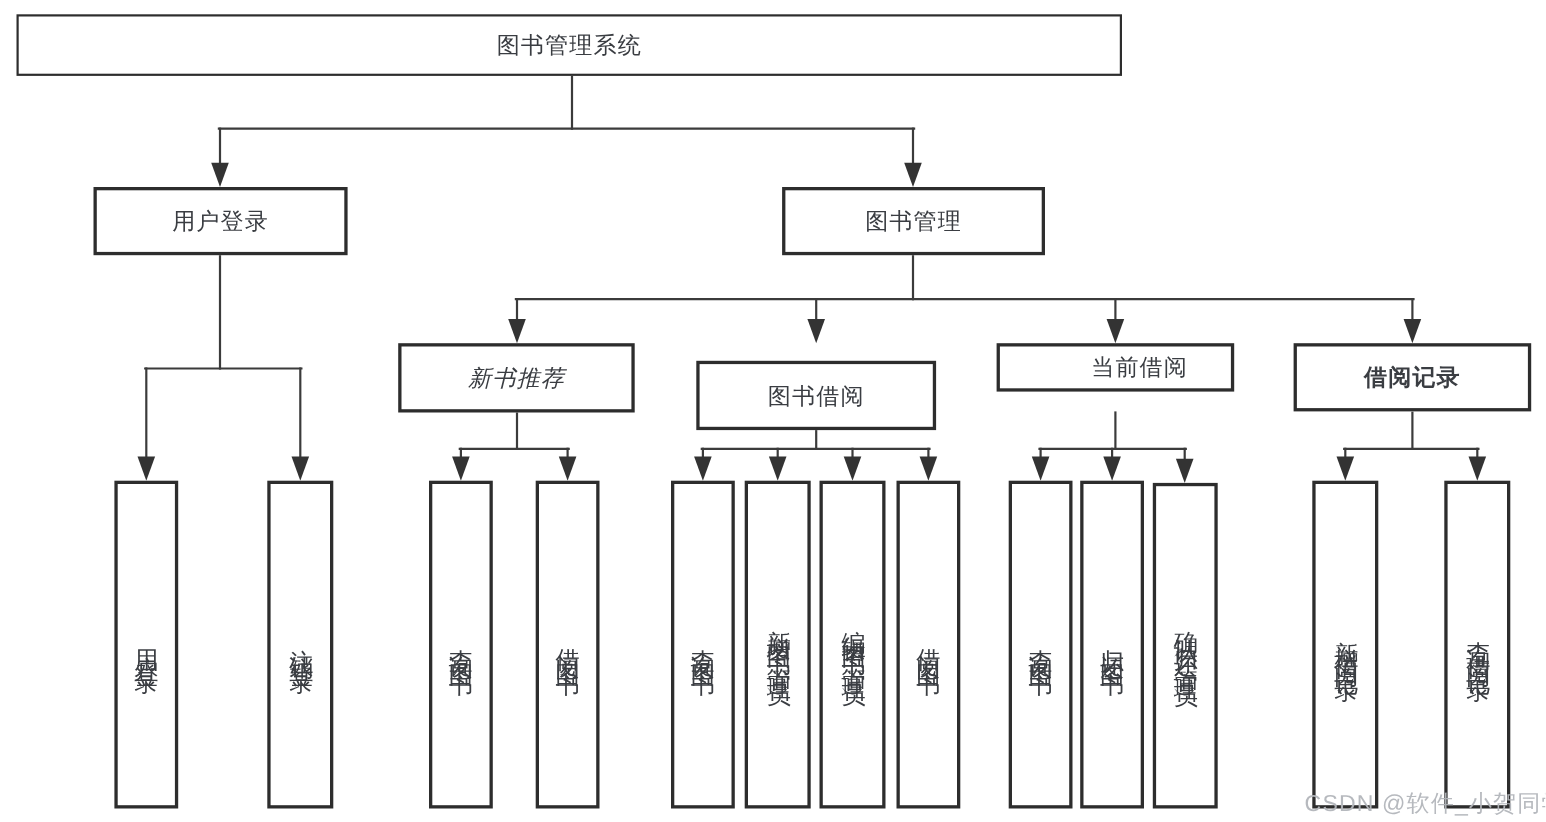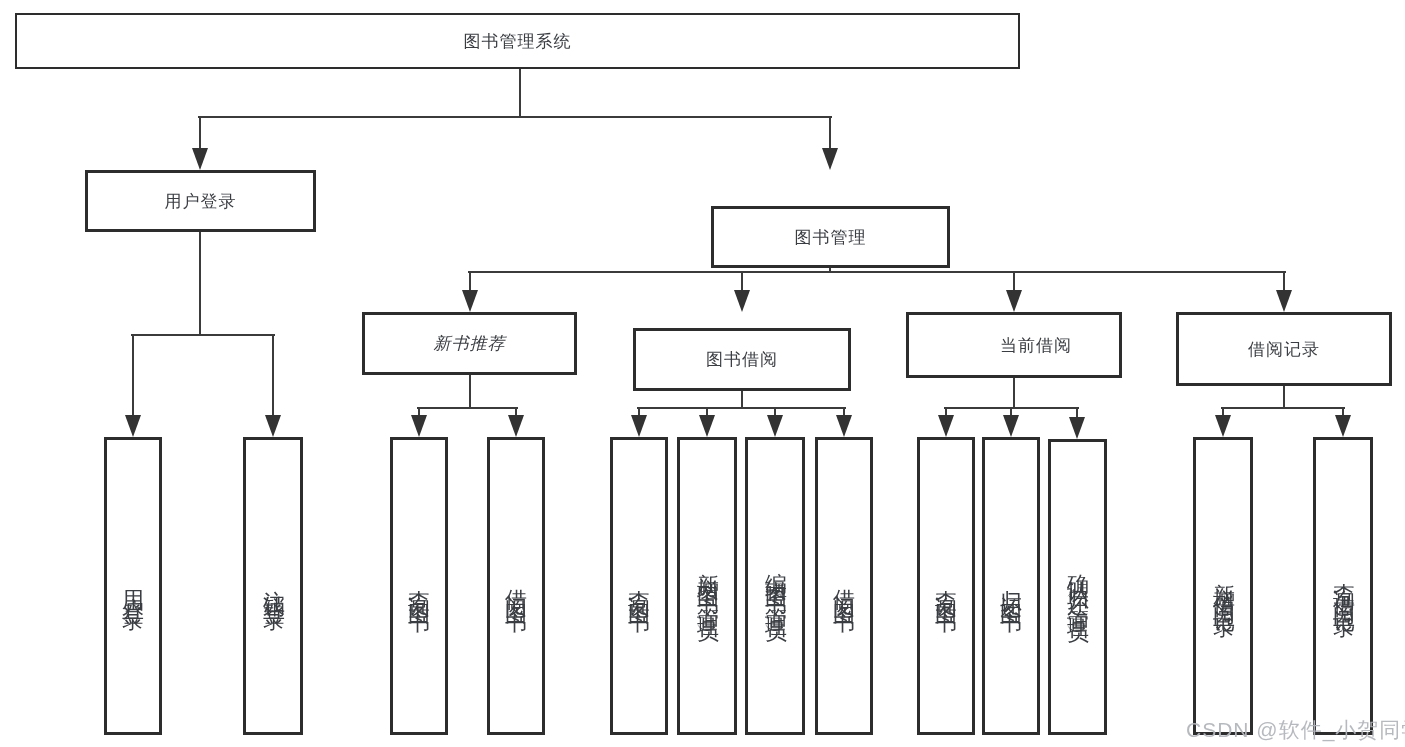--- a/index.html
+++ b/index.html
@@ -6,21 +6,21 @@
   .stage{
     position:relative;width:1405px;height:747px;background:#ffffff;overflow:hidden;
     font-family:"Liberation Sans","DejaVu Sans",sans-serif;color:#3a3d42;
   }
   .wires{position:absolute;left:0;top:0;width:1405px;height:747px;}
   .wires line{stroke:#3b3b3b;stroke-width:2;stroke-linecap:square;}
   .wires polygon{fill:#333333;stroke:none;}
   .box{
     position:absolute;box-sizing:border-box;background:#ffffff;
     border:3px solid #2d2d2d;display:flex;align-items:center;justify-content:center;
-    font-size:17px;letter-spacing:1px;white-space:nowrap;
+    font-size:21px;letter-spacing:1px;white-space:nowrap;
   }
   .root-box{border-width:2px;}
   .leaf{
     display:block;writing-mode:vertical-rl;text-orientation:mixed;
     text-align:center;font-size:22px;letter-spacing:7px;line-height:52px;
     white-space:normal;
   }
   .watermark{
     position:absolute;left:1186px;top:716px;font-size:21px;letter-spacing:1px;
     color:#b3b6bb;opacity:.95;white-space:nowrap;
@@ -103,26 +103,26 @@
       <line x1="1223" y1="408" x2="1223" y2="417"></line>
       <polygon points="1215,415 1231,415 1223,437"></polygon>
       <line x1="1343" y1="408" x2="1343" y2="417"></line>
       <polygon points="1335,415 1351,415 1343,437"></polygon>
     </g>
   </svg>
 
   <div class="box root-box" style="left:15px;top:13px;width:1005px;height:56px;">图书管理系统</div>
 
   <div class="box" style="left:85px;top:170px;width:231px;height:62px;">用户登录</div>
-  <div class="box" style="left:711px;top:170px;width:239px;height:62px;margin-top:36px;">图书管理</div>
+  <div class="box" style="left:711px;top:170px;width:239px;height:62px;">图书管理</div>
 
   <div class="box" style="left:362px;top:312px;width:215px;height:63px;font-style:italic;">新书推荐</div>
   <div class="box" style="left:633px;top:328px;width:218px;height:63px;">图书借阅</div>
-  <div class="box" style="left:906px;top:312px;width:216px;height:66px;padding-left:44px;">当前借阅</div>
-  <div class="box" style="left:1176px;top:312px;width:216px;height:74px;">借阅记录</div>
+  <div class="box" style="left:906px;top:312px;width:216px;height:44px;padding-left:44px;">当前借阅</div>
+  <div class="box" style="left:1176px;top:312px;width:216px;height:62px;font-weight:bold;">借阅记录</div>
 
   <div class="box leaf" style="left:104px;top:437px;width:58px;height:298px;">用户登录</div>
   <div class="box leaf" style="left:243px;top:437px;width:60px;height:298px;">注销登录</div>
 
   <div class="box leaf" style="left:390px;top:437px;width:58px;height:298px;">查询图书</div>
   <div class="box leaf" style="left:487px;top:437px;width:58px;height:298px;">借阅图书</div>
 
   <div class="box leaf" style="left:610px;top:437px;width:58px;height:298px;">查询图书</div>
   <div class="box leaf" style="left:677px;top:437px;width:60px;height:298px;">新增图书（管理员）</div>
   <div class="box leaf" style="left:745px;top:437px;width:60px;height:298px;">编辑图书（管理员）</div>

